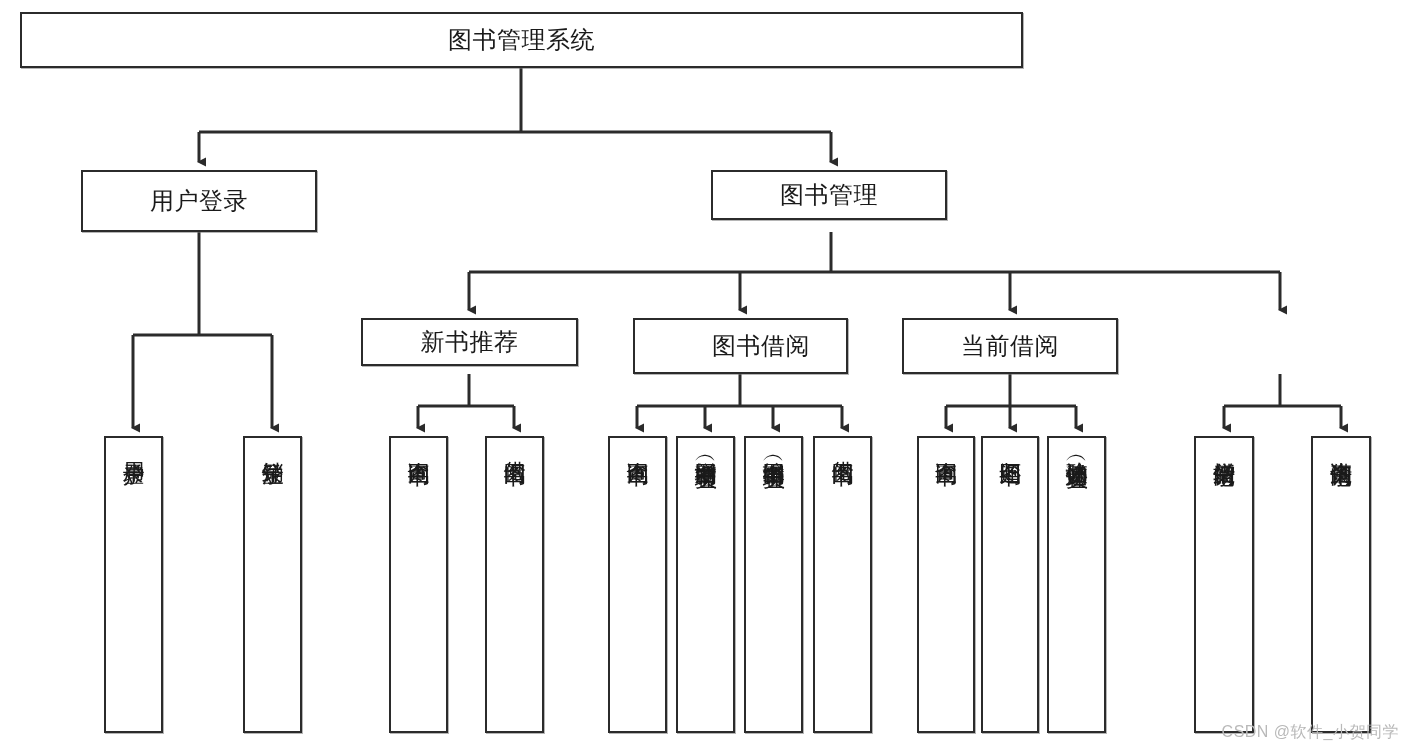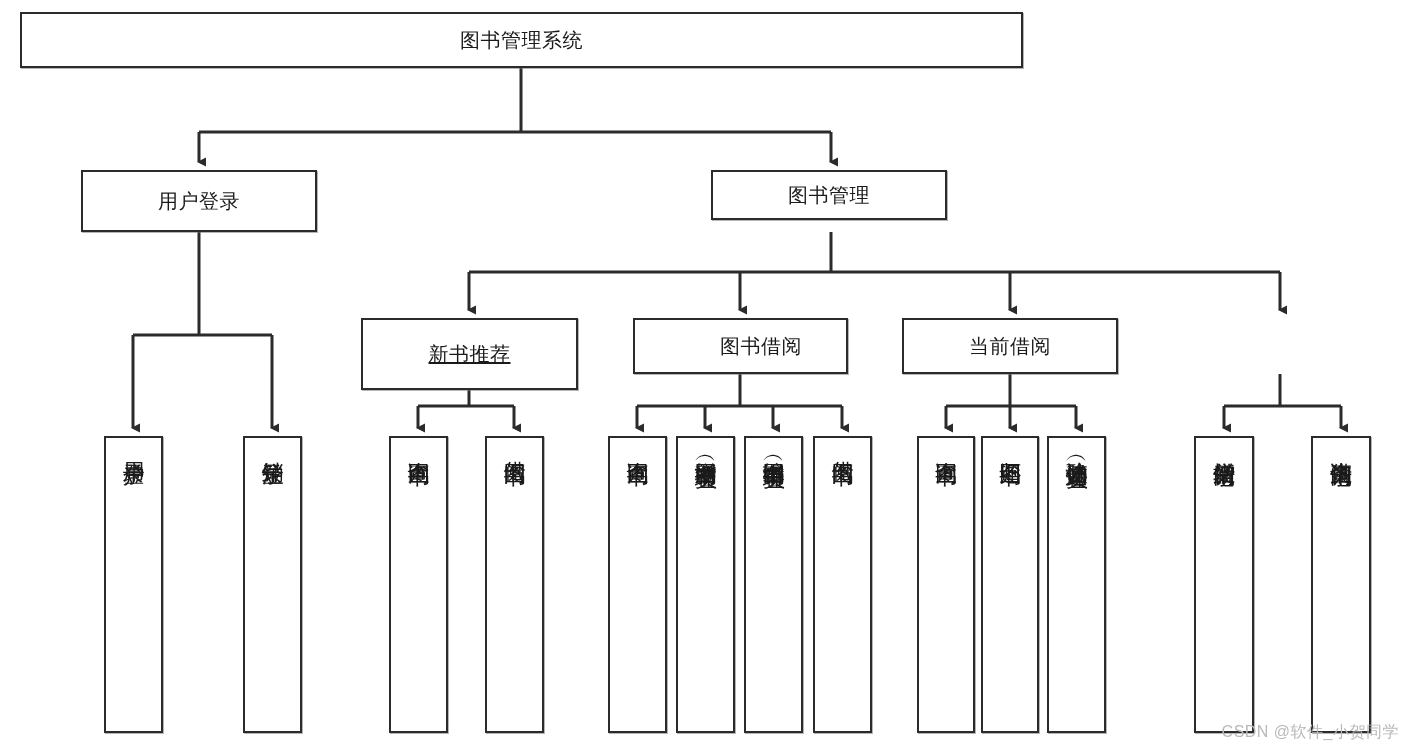--- a/index.html
+++ b/index.html
@@ -33,21 +33,21 @@
     background: #ffffff;
     border: 2px solid #2b2b2b;
     display: flex;
     align-items: center;
     justify-content: center;
     text-align: center;
     color: #1a1a1a;
     box-shadow: 1px 1px 0 rgba(120,120,120,0.55);
   }
   .node .label {
-    font-size: 20px;
+    font-size: 24px;
     line-height: 1.15;
     letter-spacing: 0.5px;
     white-space: nowrap;
   }
   .node.vertical .label {
     writing-mode: vertical-rl;
     text-orientation: upright;
     font-size: 22px;
     line-height: 1.12;
     letter-spacing: 1px;
@@ -131,21 +131,21 @@
   </div>
 
   <div class="node" style="left:81px; top:170px; width:236px; height:62px;">
     <span class="label">用户登录</span>
   </div>
 
   <div class="node" style="left:711px; top:170px; width:236px; height:50px;">
     <span class="label">图书管理</span>
   </div>
 
-  <div class="node" style="left:361px; top:318px; width:217px; height:72px;text-decoration:underline;">
+  <div class="node" style="left:361px; top:318px; width:217px; height:48px;">
     <span class="label">新书推荐</span>
   </div>
 
   <div class="node" style="left:633px; top:318px; width:215px; height:56px;padding-left:41px;">
     <span class="label">图书借阅</span>
   </div>
 
   <div class="node" style="left:902px; top:318px; width:216px; height:56px;">
     <span class="label">当前借阅</span>
   </div>

